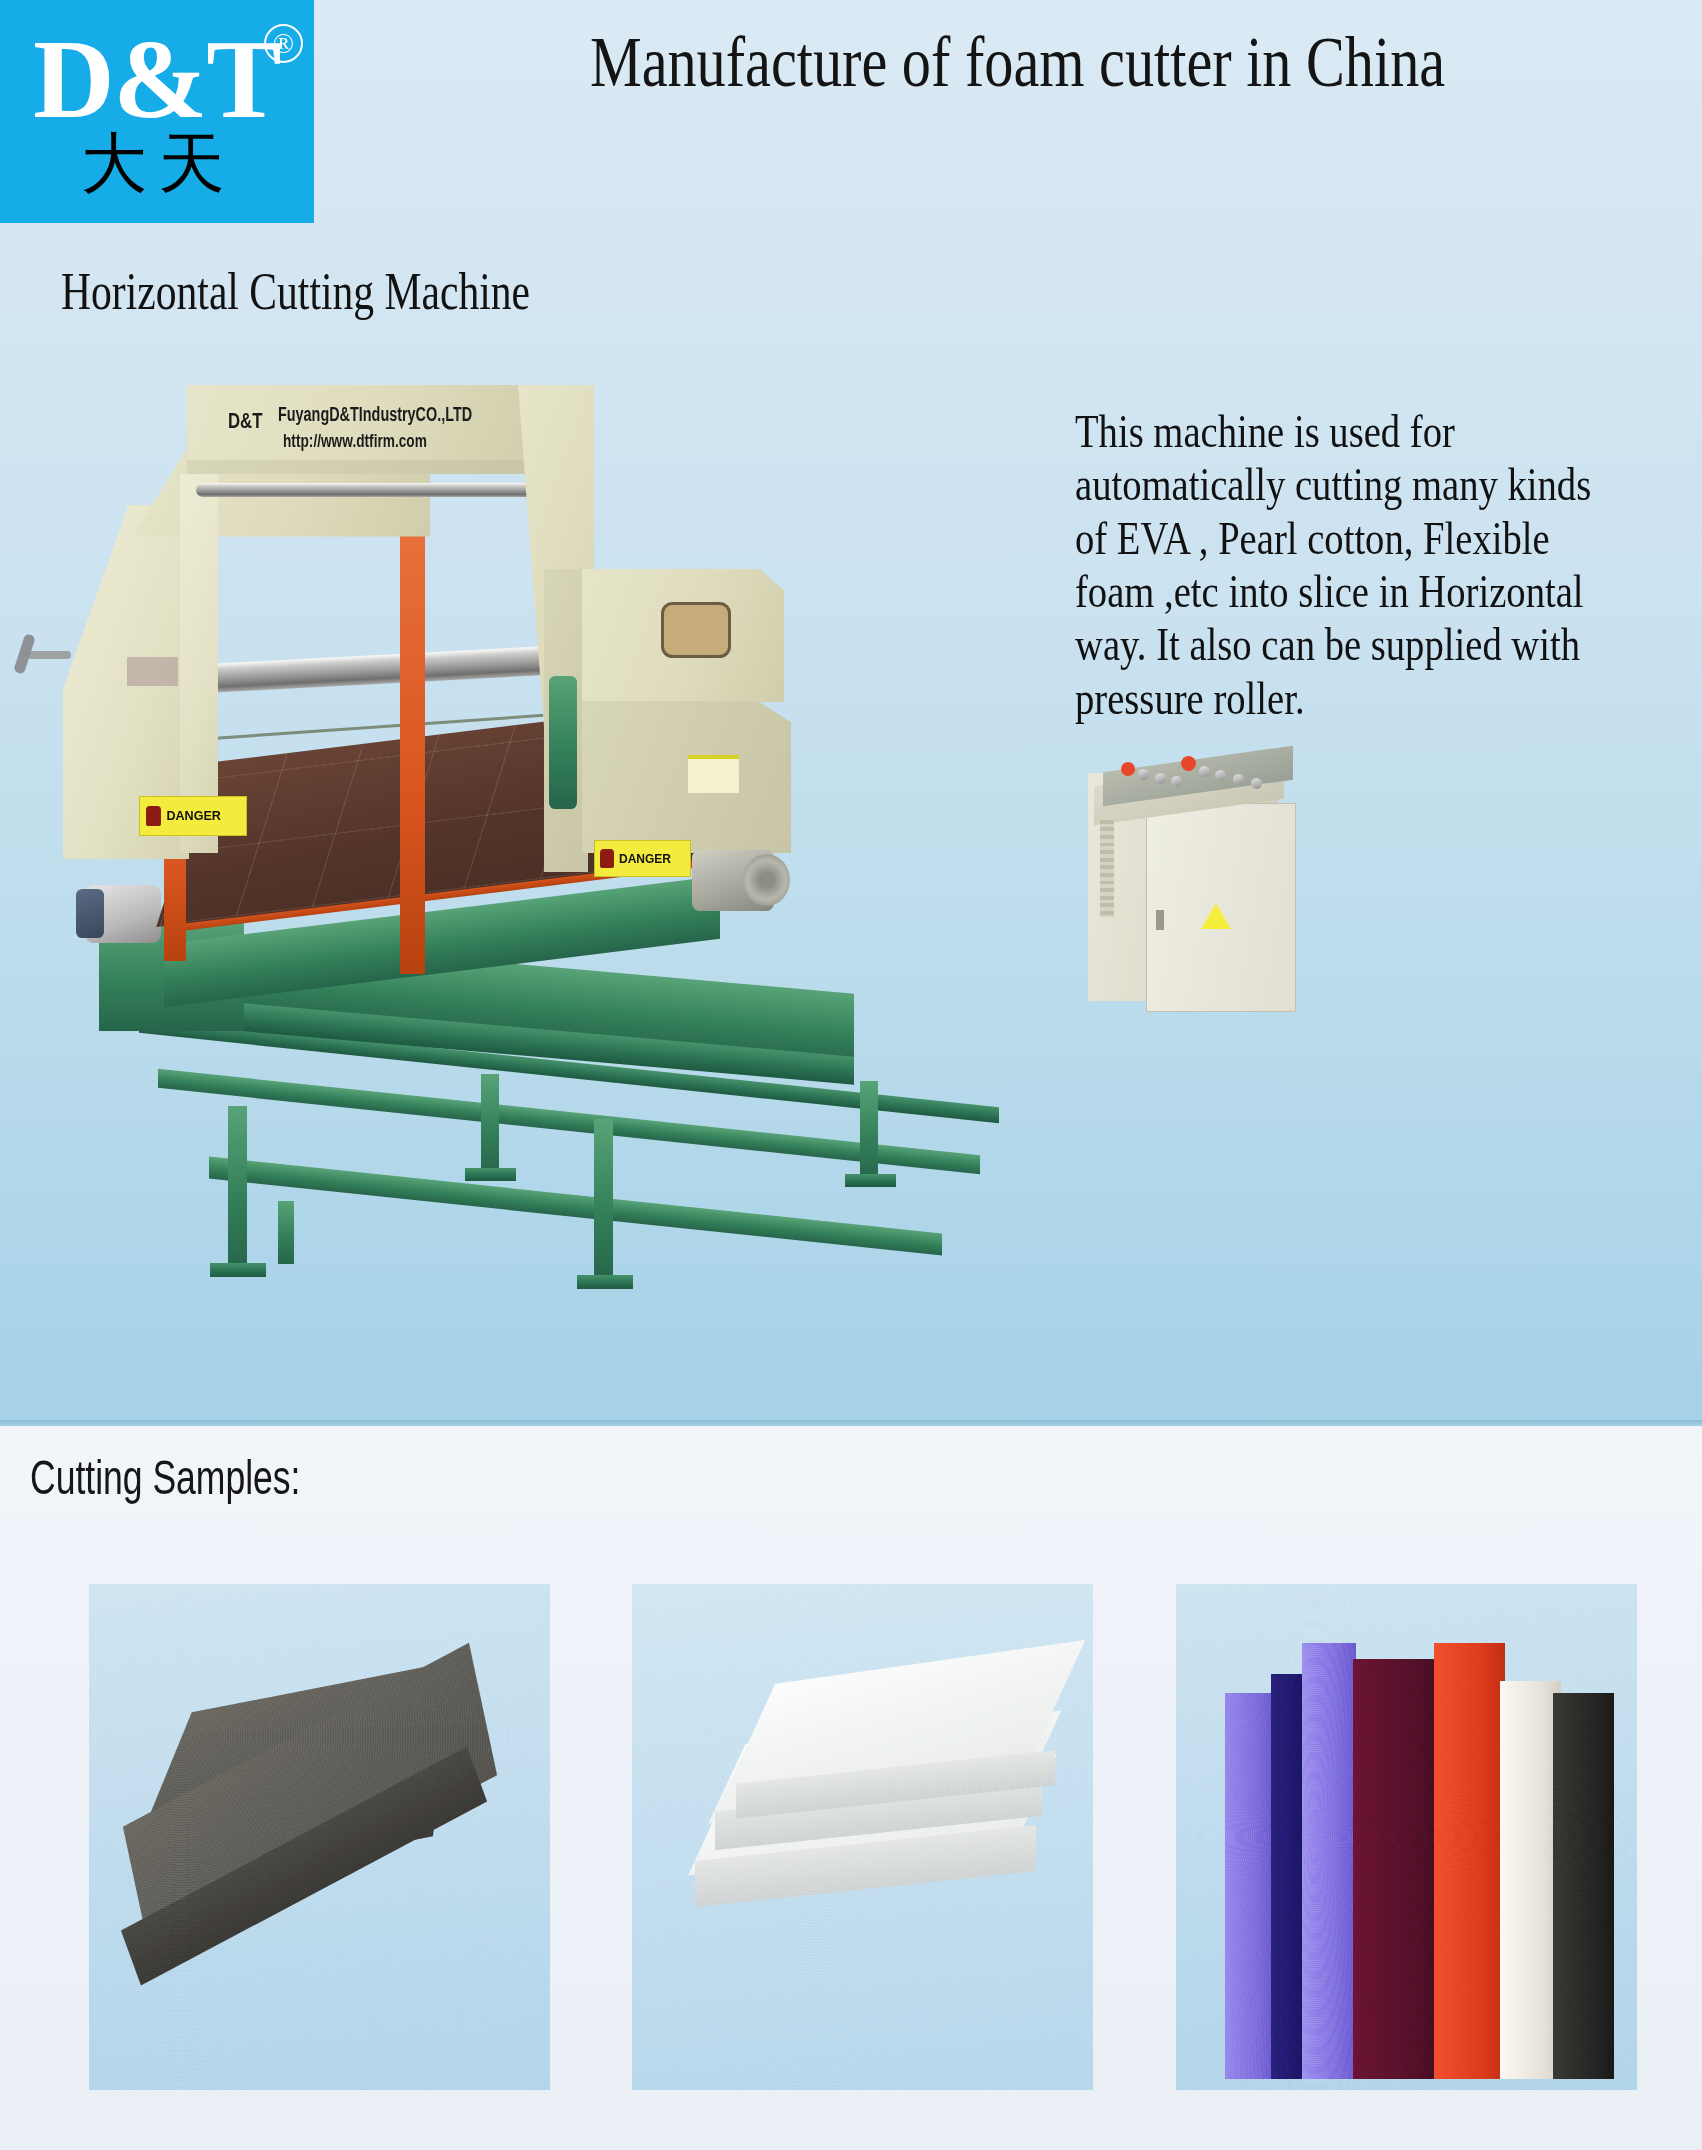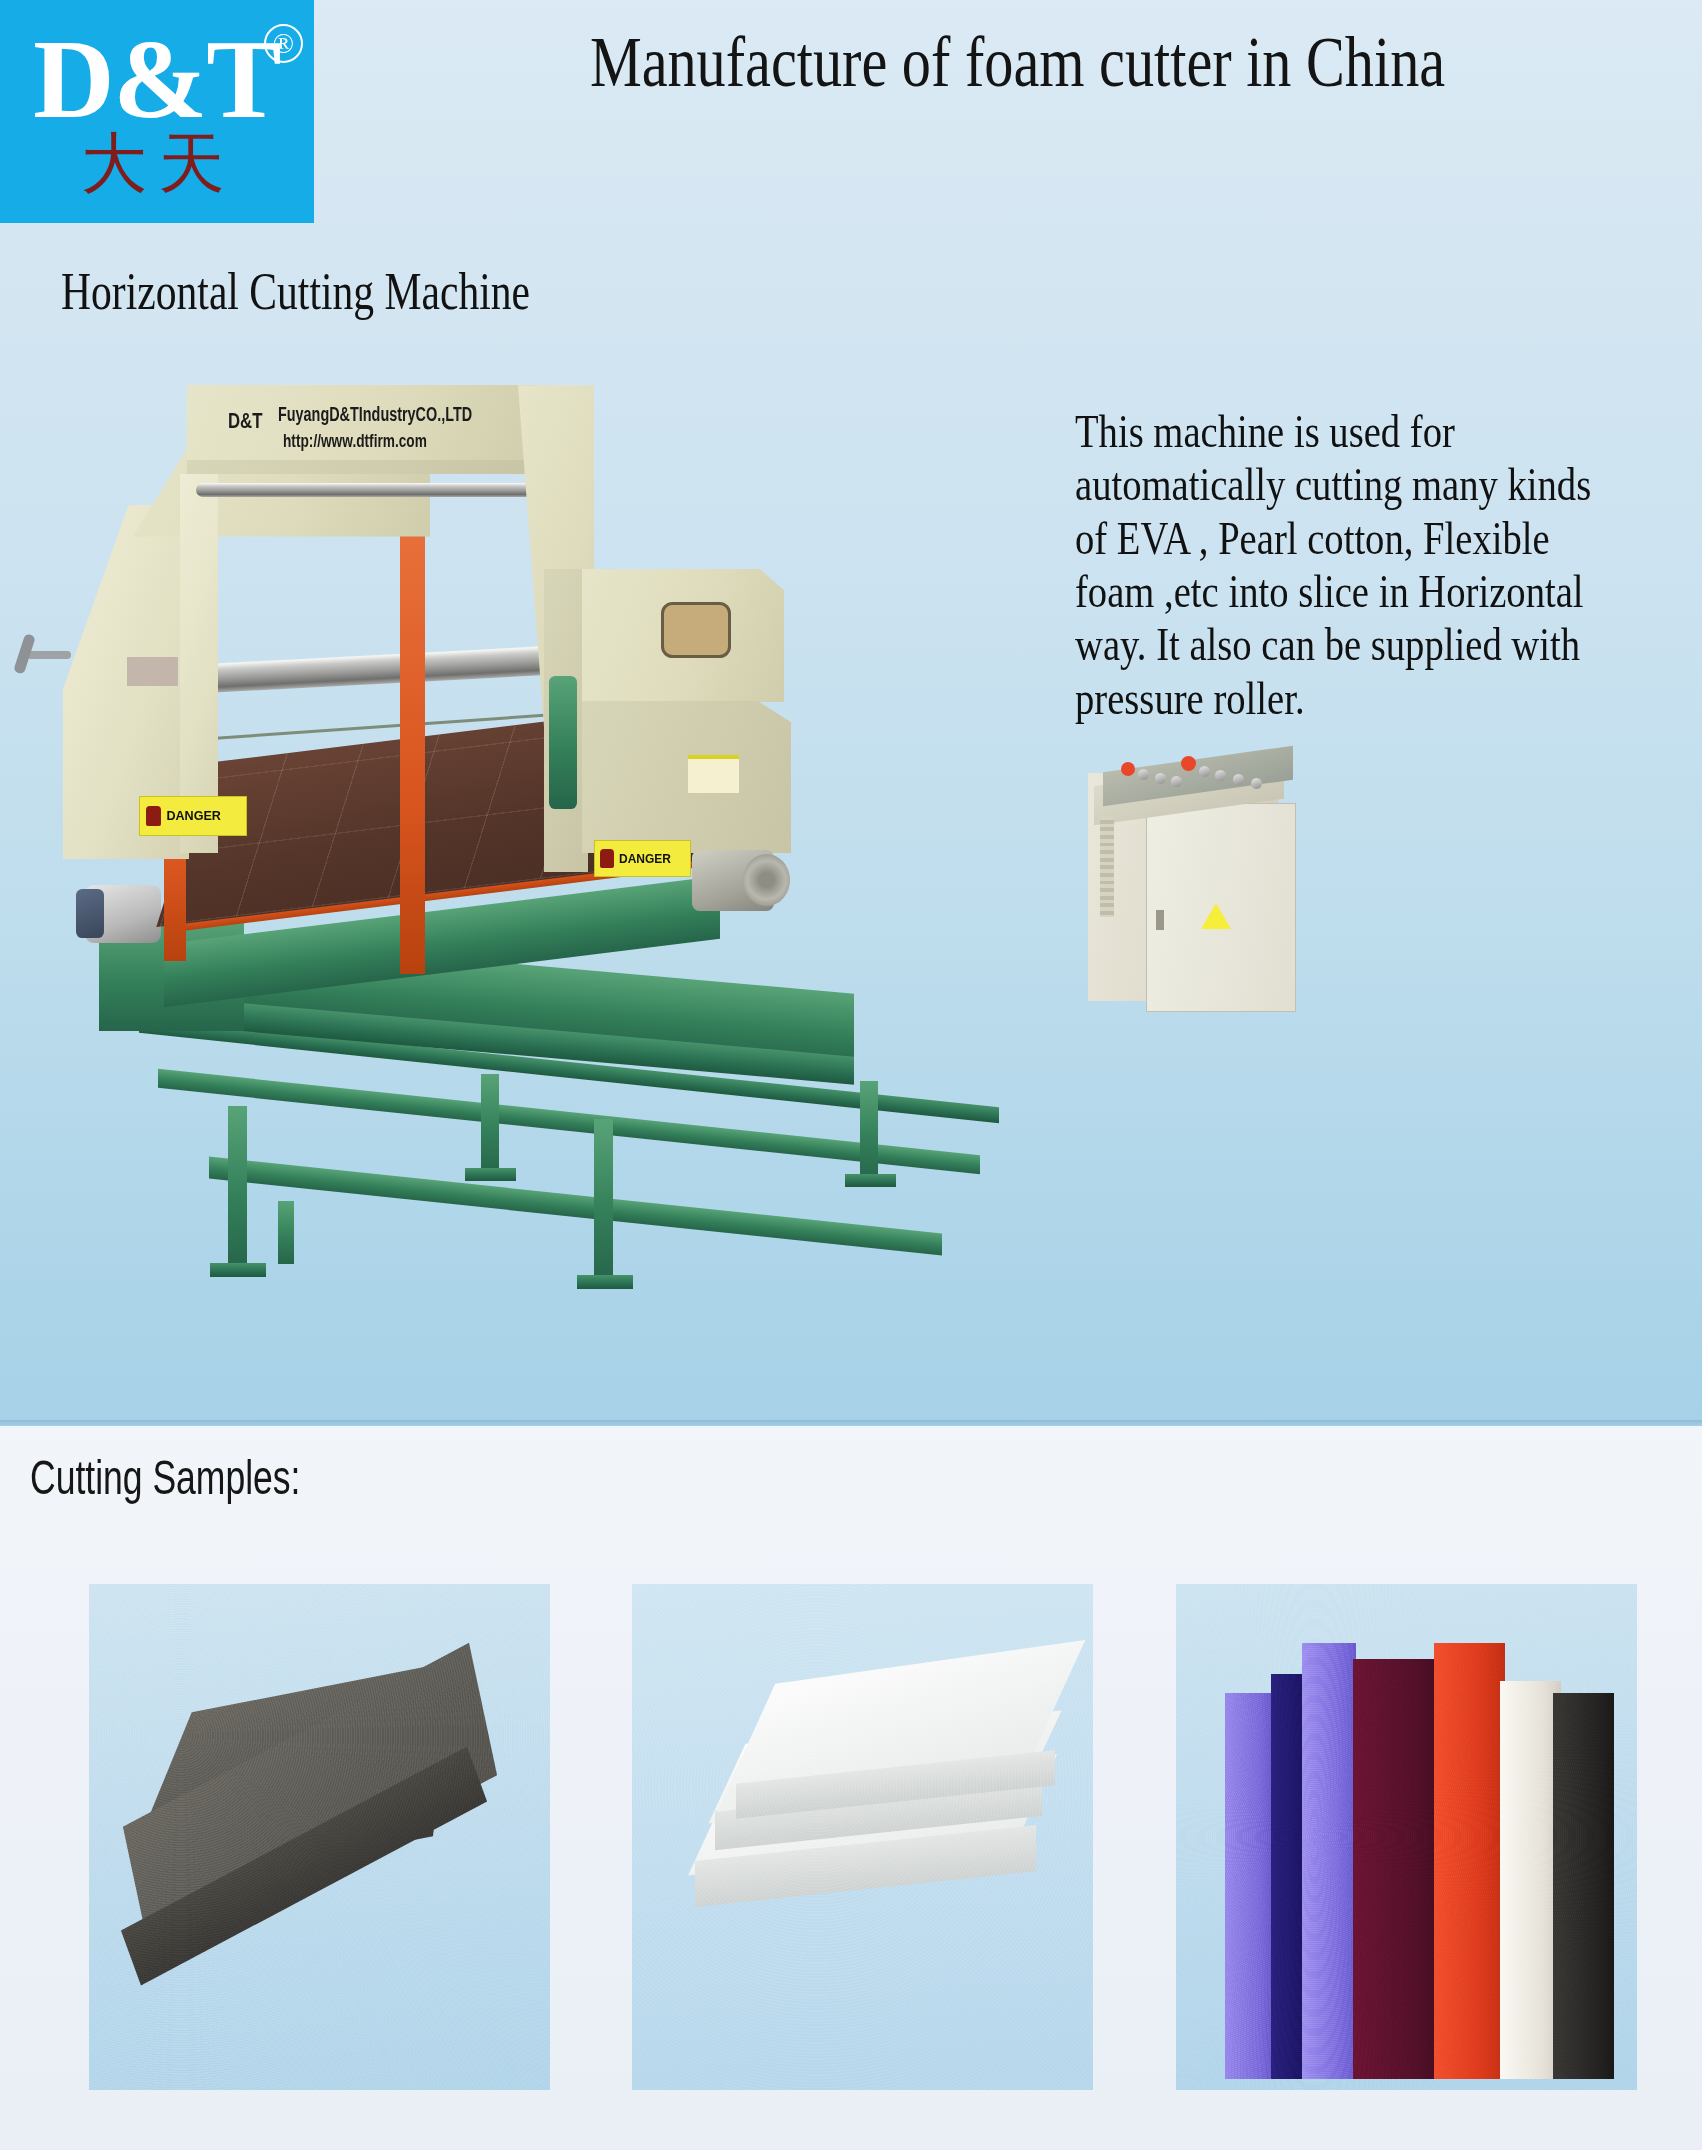--- a/index.html
+++ b/index.html
@@ -41,21 +41,21 @@
   .logo-reg{
     position:absolute;left:264px;top:24px;
     width:39px;height:39px;border:2.5px solid #fff;border-radius:50%;
     color:#fff;font-size:28px;font-family:"Liberation Serif",serif;
     display:flex;align-items:center;justify-content:center;
     box-sizing:border-box;
   }
   .logo-cn{
     position:absolute;left:81px;top:131px;
     font-family:"DejaVu Sans",sans-serif;
-    font-size:66px;line-height:1;color:#7f1d1d;letter-spacing:11.4px;
+    font-size:66px;line-height:1;color:#000000;letter-spacing:11.4px;
     font-weight:400;
   }
 
   
   .main-title{
     position:absolute;left:417px;top:23px;width:1201px;
     font-family:"Liberation Serif",serif;
     font-size:71px;line-height:1.1;color:#141414;
     text-align:center;transform:scaleX(.82);transform-origin:center top;
     white-space:nowrap;

